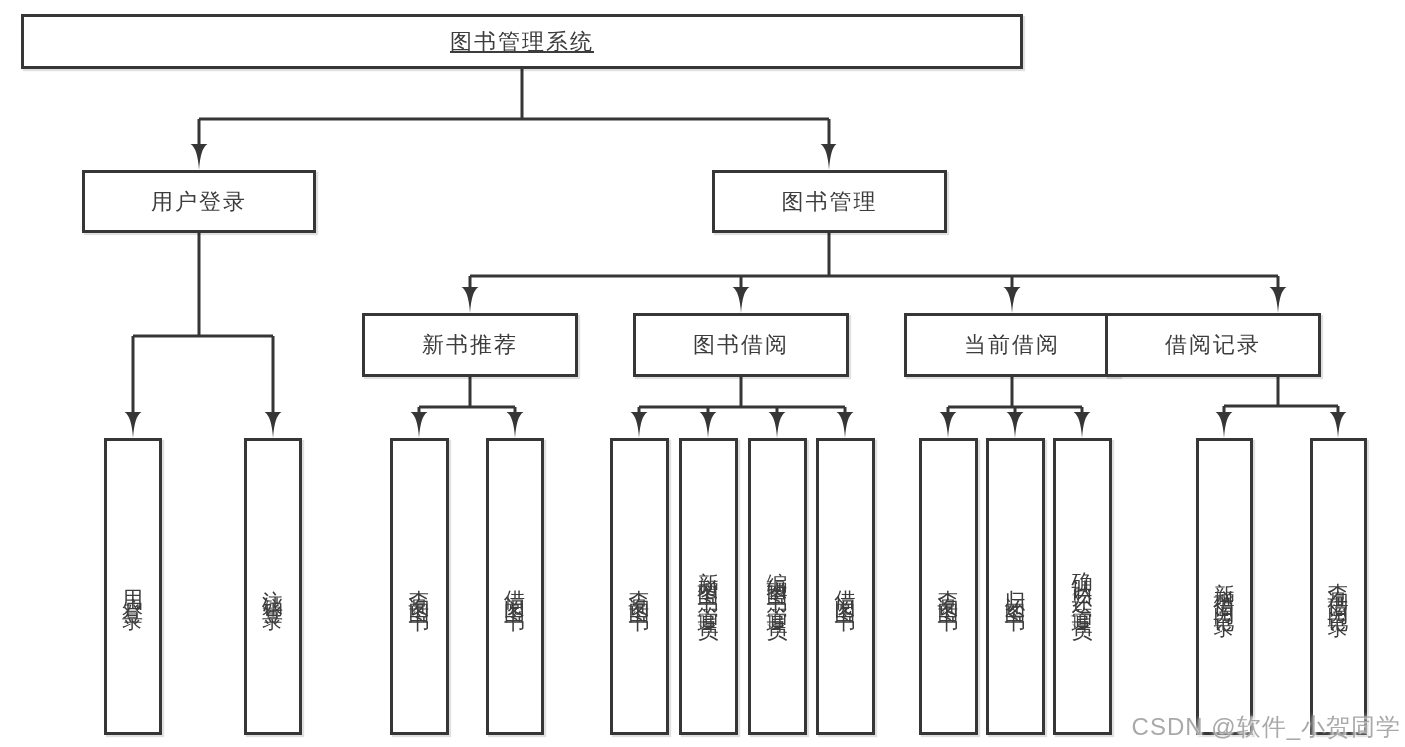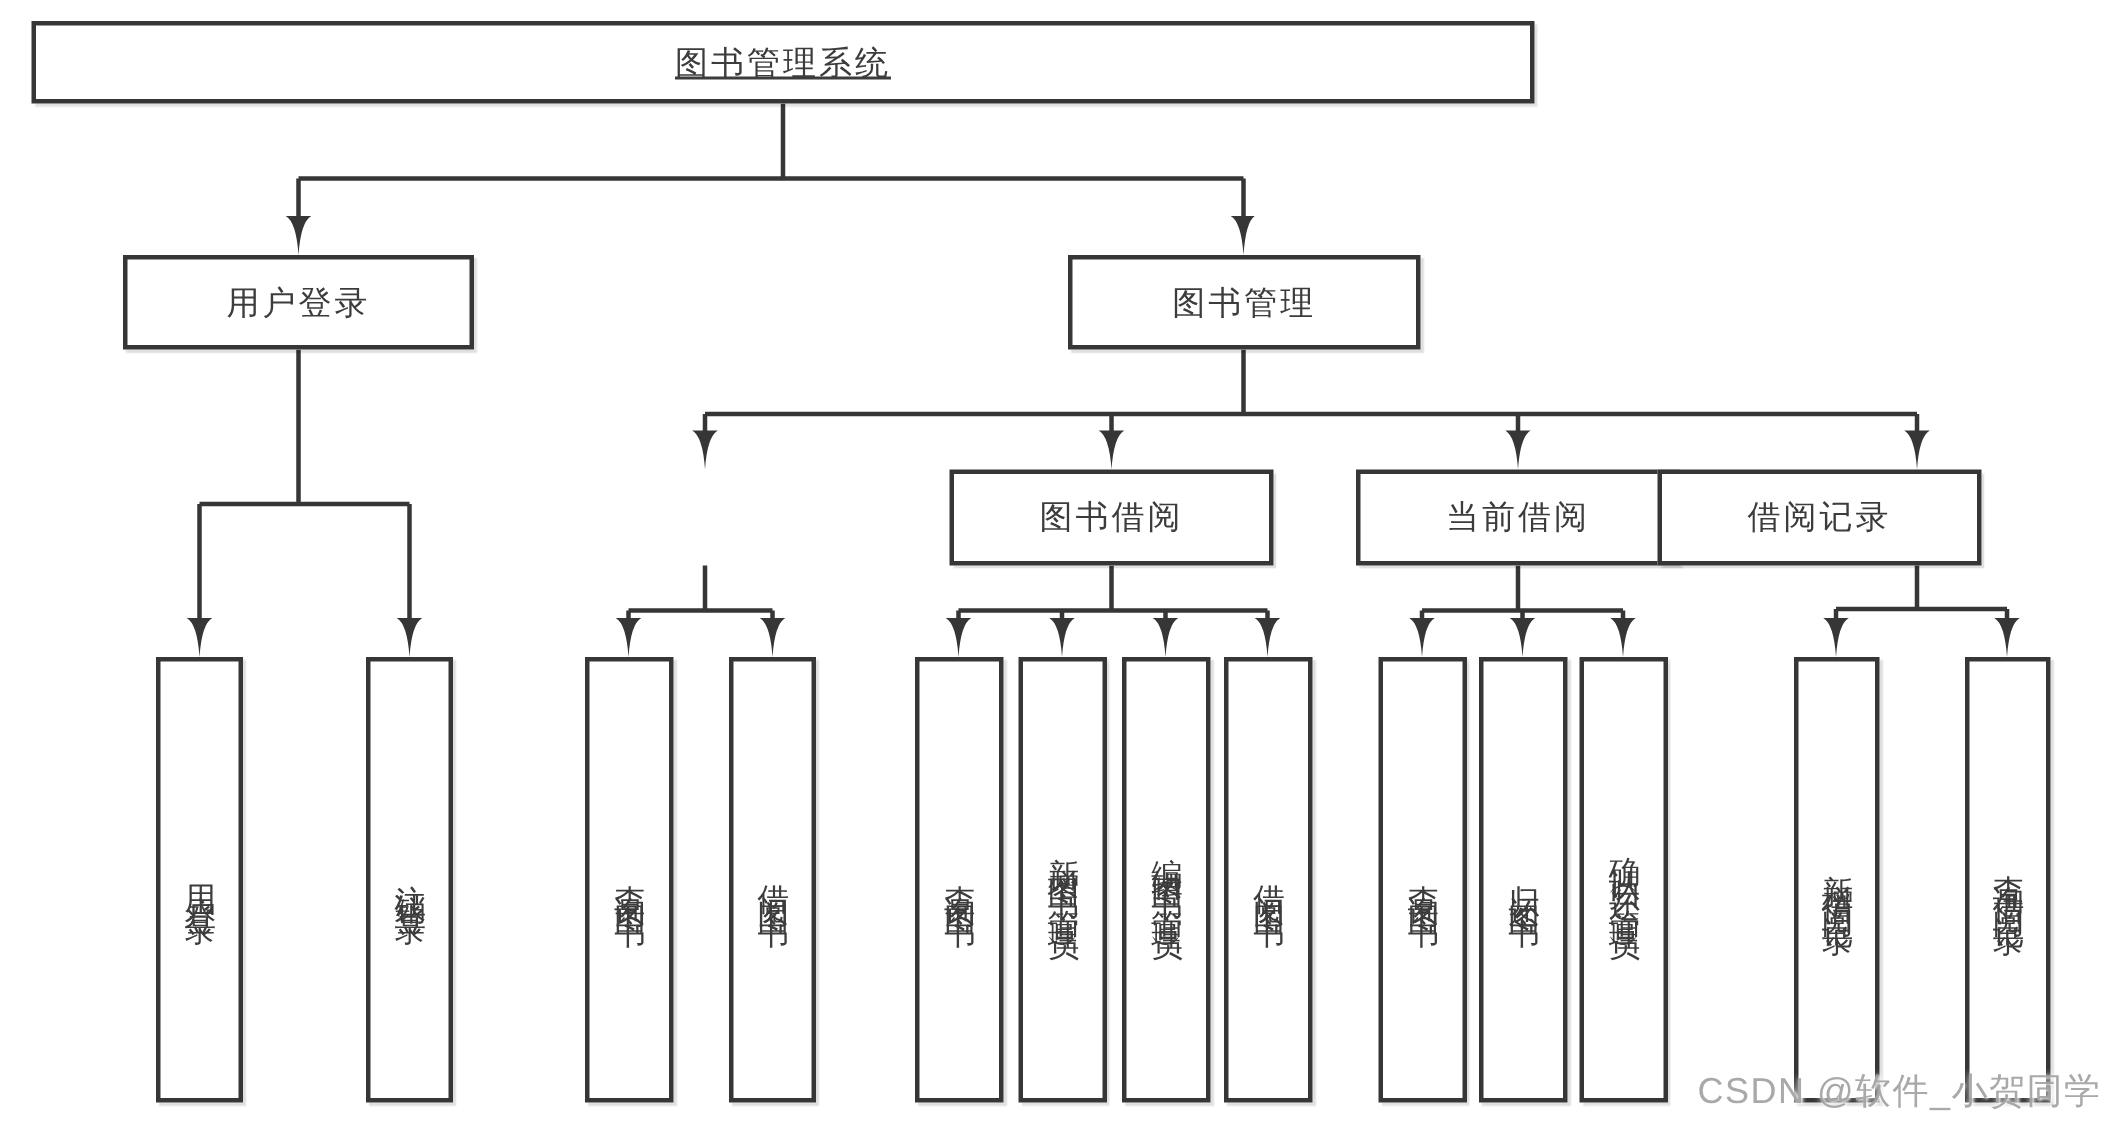--- a/index.html
+++ b/index.html
@@ -94,20 +94,23 @@
     <span>图书管理系统</span>
   </div>
 
   <div class="node" style="left:82px;top:170px;width:234px;height:63px;">
     <span>用户登录</span>
   </div>
   <div class="node" style="left:712px;top:170px;width:235px;height:63px;text-align:right;">
     <span>图书管理</span>
   </div>
 
+  <div class="node" style="left:362px;top:313px;width:216px;height:64px;">
+    <span>新书推荐</span>
+  </div>
   <div class="node" style="left:633px;top:313px;width:216px;height:64px;font-family:Liberation Serif, serif;">
     <span>图书借阅</span>
   </div>
   <div class="node" style="left:904px;top:313px;width:216px;height:64px;">
     <span>当前借阅</span>
   </div>
   <div class="node" style="left:1105px;top:313px;width:216px;height:64px;">
     <span>借阅记录</span>
   </div>
 

